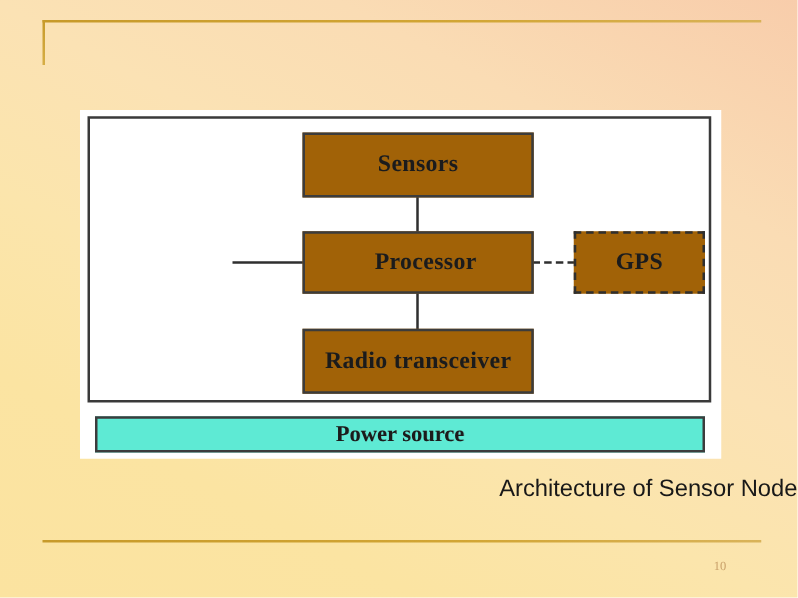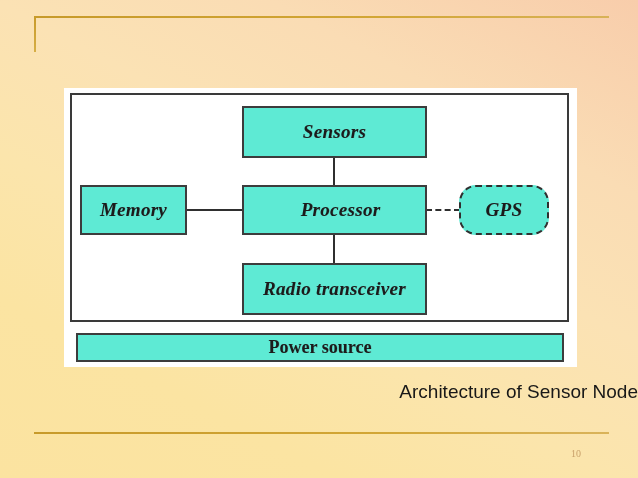--- a/index.html
+++ b/index.html
@@ -80,32 +80,31 @@
     top: 0px;
     width: 499px;
     height: 229px;
     border: 2px solid #3a3a3a;
     box-sizing: border-box;
     background: #ffffff;
   }
 
   .box {
     position: absolute;
-    background: #5eead4;
+    background: #a16207;
     border: 2px solid #3c3c3c;
     box-sizing: border-box;
     display: flex;
     align-items: center;
     justify-content: center;
     font-family: "Liberation Serif", serif;
     font-weight: bold;
     color: #1b1b1b;
     letter-spacing: 0.3px;
     text-shadow: 0.5px 0 0 rgba(90,90,90,0.35);
-    font-style: italic;
   }
 
   .box.dashed {
     border: 2px dashed #2f2f2f;
   }
 
   #box-sensors {
     left: 172px;
     top: 13px;
     width: 185px;
@@ -123,24 +122,23 @@
     left: 172px;
     top: 92px;
     width: 185px;
     height: 50px;
     font-size: 19px;
     padding-left: 12px;
   }
   #box-gps {
     left: 389px;
     top: 92px;
-    width: 90px;
+    width: 105px;
     height: 50px;
     font-size: 19px;
-    border-radius: 17px;
   }
   #box-radio {
     left: 172px;
     top: 170px;
     width: 185px;
     height: 52px;
     font-size: 19px;
   }
 
   
@@ -240,21 +238,20 @@
 
       <div class="node-boundary"></div>
 
       <div class="conn conn-v" id="conn-sensors-processor"></div>
       <div class="conn conn-v" id="conn-processor-radio"></div>
       <div class="conn conn-h" id="conn-memory-processor"></div>
       <div id="conn-processor-gps"></div>
 
       <div class="box" id="box-sensors">Sensors</div>
 
-      <div class="box" id="box-memory">Memory</div>
 
       <div class="box" id="box-processor">Processor</div>
 
       <div class="box dashed" id="box-gps">GPS</div>
 
       <div class="box" id="box-radio">Radio transceiver</div>
 
       <div id="box-power">Power source</div>
 
     </div>

